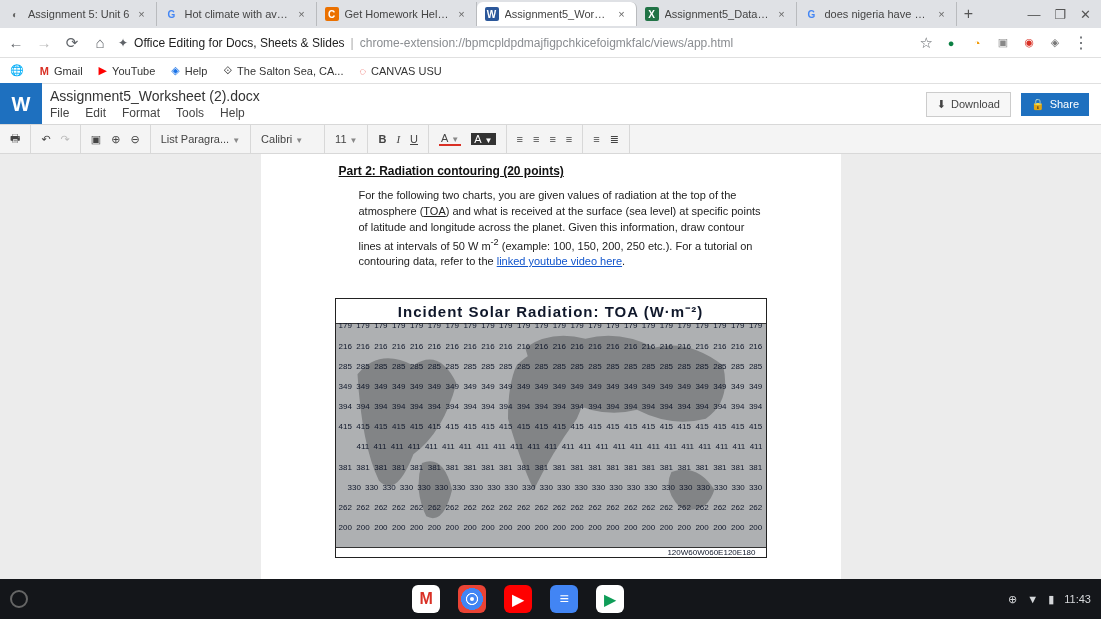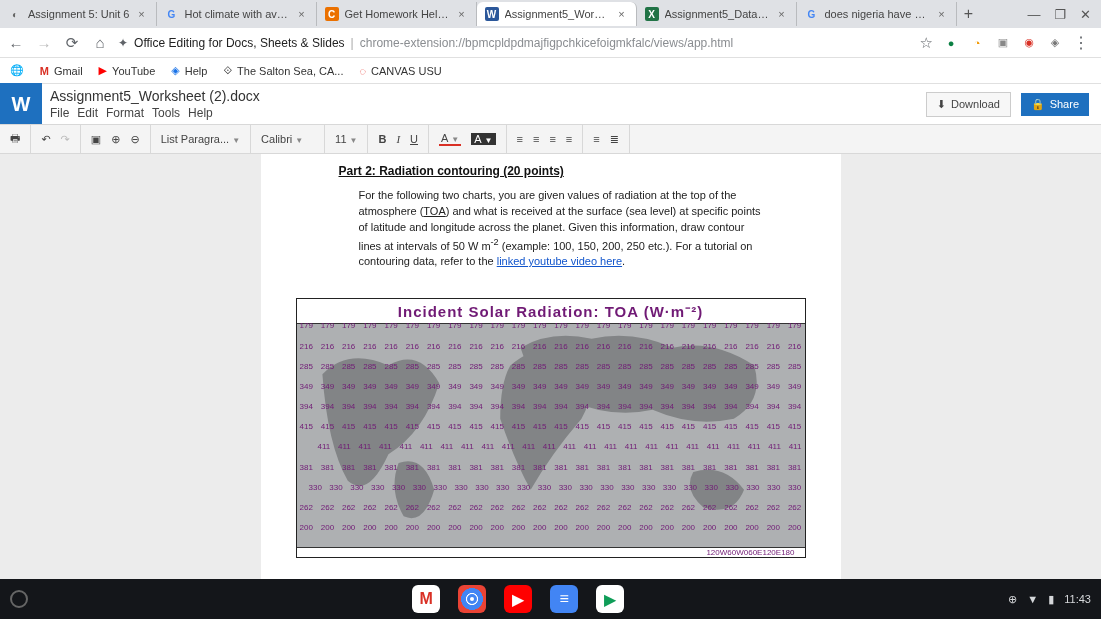--- a/index.html
+++ b/index.html
@@ -19,35 +19,35 @@
   .ext-sep{color:#aaa}
   .ext-url{color:#8a8d91}
   .addr-right{display:flex;align-items:center;gap:10px;padding-right:6px}
   .ico{width:16px;height:16px;border-radius:3px;display:inline-flex;align-items:center;justify-content:center;font-size:11px}
   .bookbar{height:26px;display:flex;align-items:center;gap:16px;padding:0 10px;font-size:11px;color:#333;border-bottom:1px solid #e0e0e0}
   .bm{display:flex;align-items:center;gap:5px;cursor:pointer}
   .app-hdr{height:40px;display:flex;align-items:center;background:#fff}
   .app-logo{width:42px;height:42px;background:#1e70bf;color:#fff;display:flex;align-items:center;justify-content:center;font-weight:bold;font-size:20px}
   .doc-area{flex:1;padding-left:8px}
   .doc-title{font-size:14px;color:#333}
-  .menus{display:flex;gap:8px;font-size:12px;color:#444;margin-top:2px}
+  .menus{display:flex;gap:16px;font-size:12px;color:#444;margin-top:2px}
   .menus span{cursor:pointer}
   .hdr-right{margin-left:auto;display:flex;align-items:center;gap:10px;padding-right:12px}
   .btn-dl{border:1px solid #ccc;background:#f7f7f7;font-size:11px;color:#444;padding:5px 10px;display:flex;align-items:center;gap:5px;cursor:pointer}
   .btn-share{background:#1e70bf;color:#fff;font-size:11px;padding:5px 10px;display:flex;align-items:center;gap:5px;cursor:pointer}
   .toolbar{height:30px;background:#f4f4f4;border-top:1px solid #d8d8d8;border-bottom:1px solid #d8d8d8;display:flex;align-items:center;font-size:11px;color:#444}
   .tseg{display:flex;align-items:center;gap:10px;padding:0 10px;border-right:1px solid #d8d8d8;height:100%}
   .tseg span,.tseg div{cursor:pointer}
   .caret{font-size:8px;margin-left:3px;color:#888}
   .canvas{flex:1;background:#ececec;overflow:auto;display:flex;justify-content:center}
   .page{width:580px;background:#fff;padding:6px 0 40px;margin-top:0}
   .sect-title{font-weight:bold;text-decoration:underline;font-size:12px;color:#111;margin:4px 0 10px 78px}
   .para{font-size:11px;color:#222;line-height:1.45;margin:0 78px 0 98px}
   .para a{color:#1155cc;text-decoration:underline}
-  .chart{margin:28px 35px 0;height:260px;background:#aeb0b2;border:1px solid #222;position:relative;font-family:"Courier New",monospace;color:#701a75;overflow:hidden}
+  .chart{margin:28px 74px 0;height:260px;background:#aeb0b2;border:1px solid #222;position:relative;font-family:"Courier New",monospace;color:#0f172a;overflow:hidden}
   .chart-title{position:absolute;top:0;left:0;right:0;text-align:center;font-weight:bold;font-size:15px;background:#fff;padding:2px 0;border-bottom:1px solid #333;letter-spacing:1px}
   .chart-body{position:absolute;top:22px;bottom:14px;left:0;right:0}
   .row{position:absolute;left:0;right:0;display:flex;justify-content:space-between;padding:0 3px;font-size:8px}
   .xaxis{position:absolute;bottom:0;left:0;right:0;display:flex;justify-content:flex-end;padding:0 10px;font-size:8px;background:#fff;border-top:1px solid #333}
   .world{position:absolute;top:22px;bottom:14px;left:0;right:0;opacity:.45}
   .world svg{width:100%;height:100%}
   .shelf{height:40px;background:#14161a;display:flex;align-items:center;padding:0 10px;color:#d5d7da;font-size:11px}
   .shelf-left{width:18px;height:18px;border-radius:50%;border:2px solid #666}
   .shelf-center{flex:1;display:flex;justify-content:center;gap:18px}
   .shelf-ico{width:28px;height:28px;border-radius:6px;display:flex;align-items:center;justify-content:center;font-size:16px}

